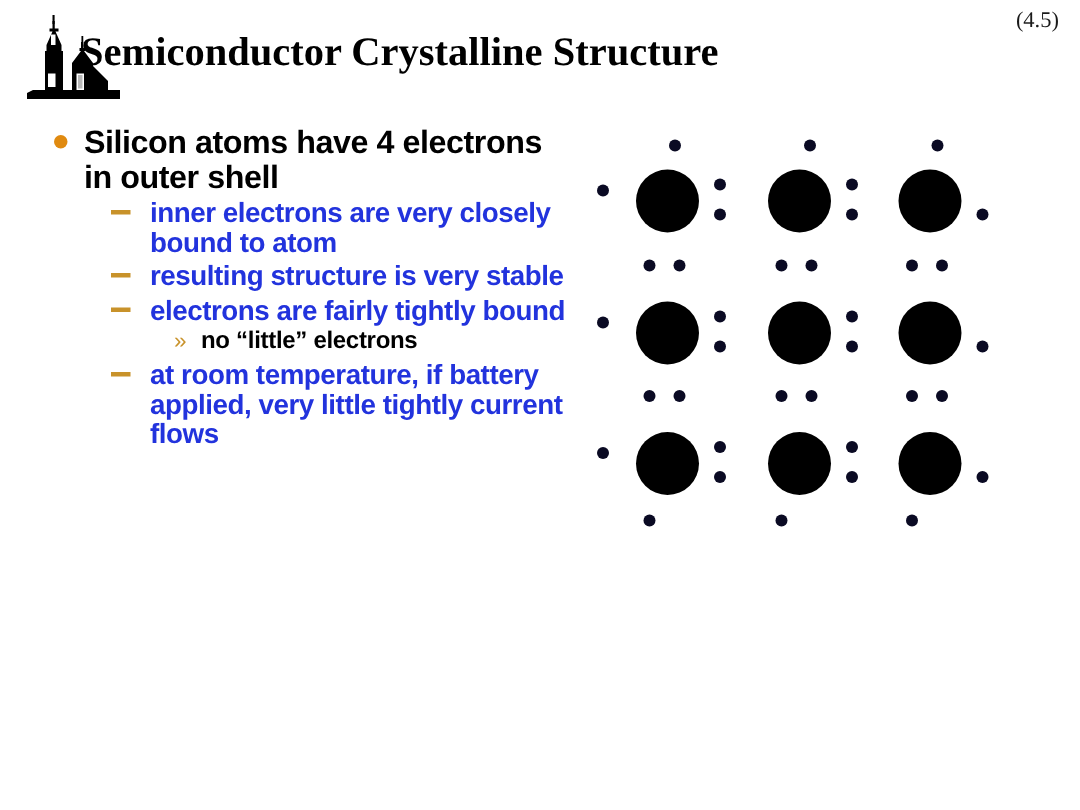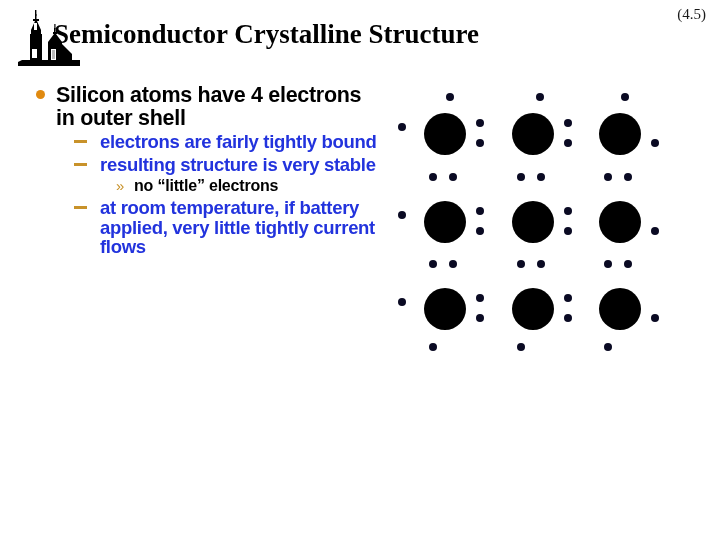--- a/index.html
+++ b/index.html
@@ -163,30 +163,34 @@
 
   <div id="page-number">(4.5)</div>
 
   <div id="outline">
 
     <div class="lvl1">
       <span class="marker"></span>
       <span>Silicon atoms have 4 electrons in outer shell</span>
     </div>
 
-
+    <div class="lvl2">
+      <span class="marker"></span>
+      <span>inner electrons are very closely bound to atom</span>
+    </div>
+
+
+    <div class="lvl2">
+      <span class="marker"></span>
+      <span>resulting structure is very stable</span>
+    </div>
 
     <div class="lvl2">
       <span class="marker"></span>
       <span>electrons are fairly tightly bound</span>
-    </div>
-
-    <div class="lvl2">
-      <span class="marker"></span>
-      <span>resulting structure is very stable</span>
     </div>
 
     <div class="lvl3">
       <span class="marker">»</span>
       <span>no “little” electrons</span>
     </div>
 
     <div class="lvl2">
       <span class="marker"></span>
       <span>at room temperature, if battery applied, very little tightly current flows</span>

